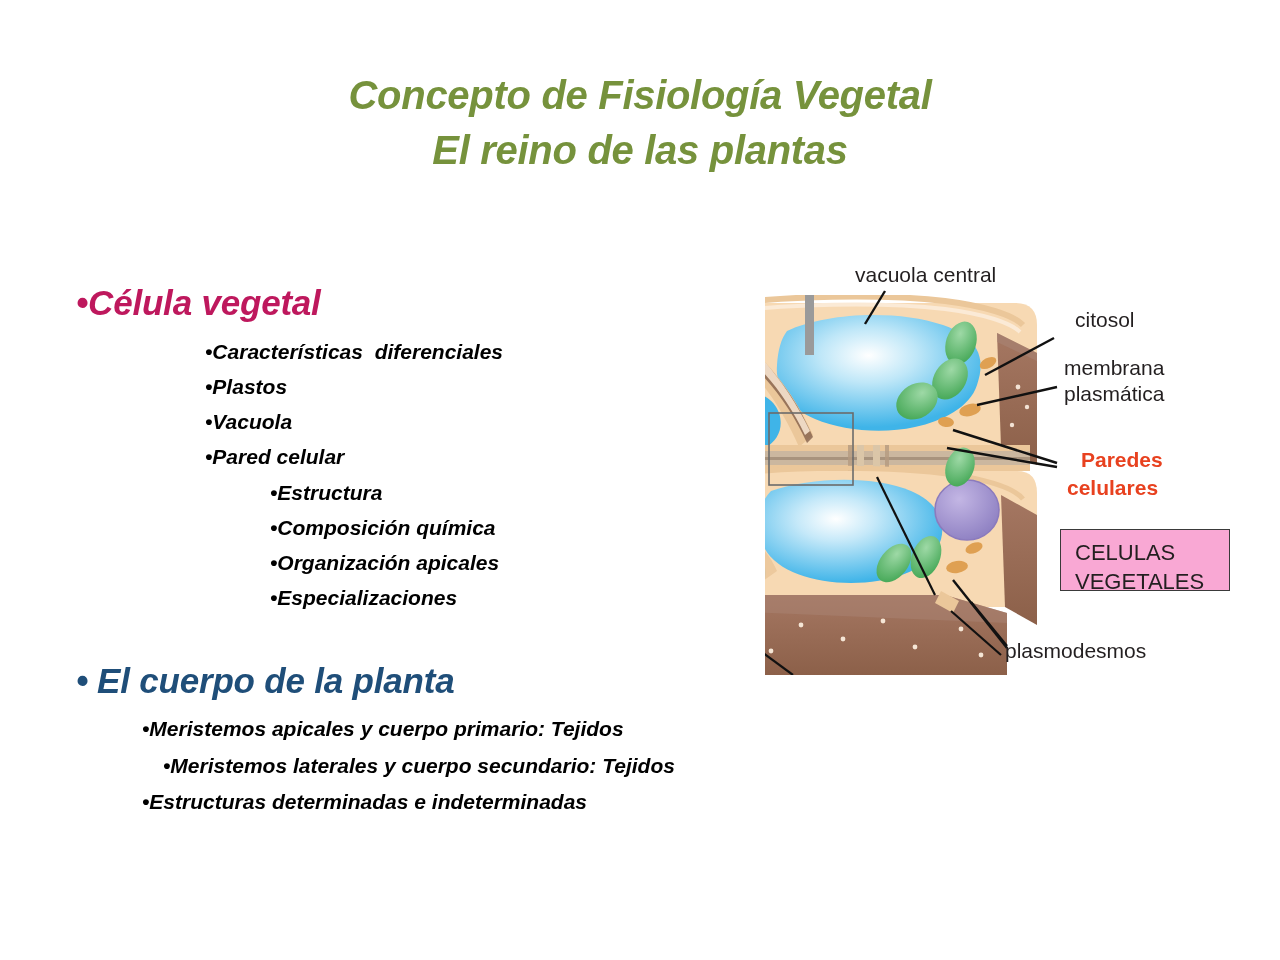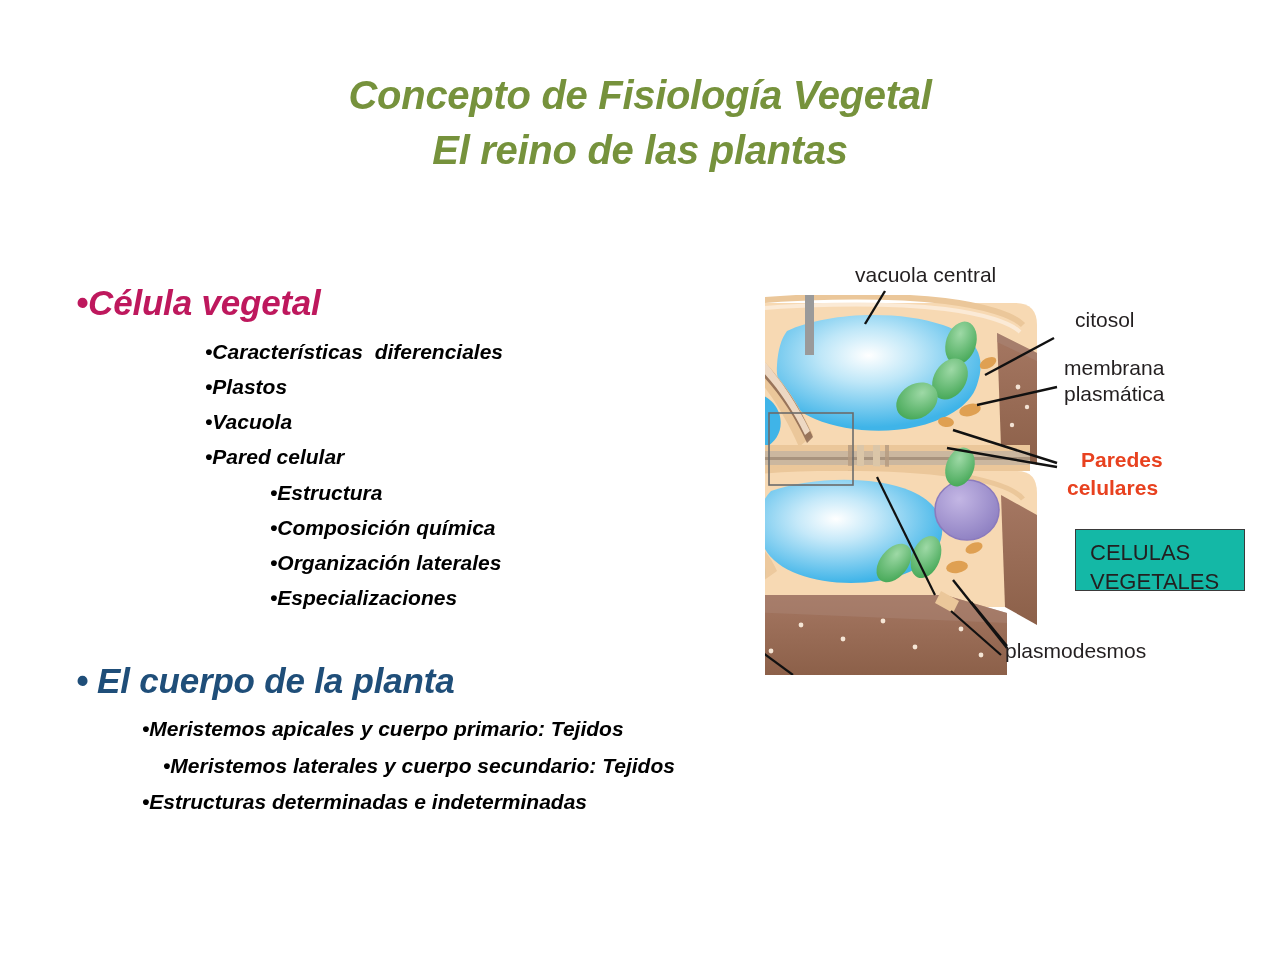--- a/index.html
+++ b/index.html
@@ -74,23 +74,22 @@
     font-family:"Liberation Sans", sans-serif;
     font-size:21px;
     color:#231f20;
     white-space:pre;
     line-height:1.22;
   }
   .fig-label.red{ color:#E8411F; font-weight:bold; }
   .fig-box{
     position:absolute;
     border:1.5px solid #3a3a3a;
-    background:#14b8a6;
+    background:#f9a8d4;
     box-sizing:border-box;
-    margin-left:15px;
   }
   .fig-box .fig-box-txt{
     font-size:22px; color:#231f20; line-height:1.25;
     padding:9px 0 0 14px; white-space:pre;
   }
   .cellimg{
     position:absolute; left:8px; top:45px; width:285px; height:380px;
     overflow:hidden;
   }
   svg{display:block;}
@@ -114,21 +113,21 @@
     <div class="bullet lvl2" style="left:205px; top:375px;"><span class="dot">•</span><span>Plastos</span></div>
 
     <div class="bullet lvl2" style="left:205px; top:410px;"><span class="dot">•</span><span>Vacuola</span></div>
 
     <div class="bullet lvl2" style="left:205px; top:445px;"><span class="dot">•</span><span>Pared celular</span></div>
 
     <div class="bullet lvl3" style="left:270px; top:481px;text-align:right;"><span class="dot">•</span><span>Estructura</span></div>
 
     <div class="bullet lvl3" style="left:270px; top:516px;"><span class="dot">•</span><span>Composición química</span></div>
 
-    <div class="bullet lvl3" style="left:270px; top:551px;"><span class="dot">•</span><span>Organización laterales</span></div>
+    <div class="bullet lvl3" style="left:270px; top:551px;"><span class="dot">•</span><span>Organización apicales</span></div>
 
     <div class="bullet lvl3" style="left:270px; top:586px;"><span class="dot">•</span><span>Especializaciones</span></div>
 
     <div class="bullet lvl1 blue" style="left:76px; top:662px;"><span class="dot">•</span><span style="display:inline-block;width:9px;"></span><span>El cuerpo de la planta</span></div>
 
     <div class="bullet lvl2" style="left:142px; top:717px;"><span class="dot">•</span><span>Meristemos apicales y cuerpo primario: Tejidos</span></div>
 
     <div class="bullet lvl2" style="left:142px; top:754px;margin-left:21px;"><span class="dot">•</span><span>Meristemos laterales y cuerpo secundario: Tejidos</span></div>
 
     <div class="bullet lvl2" style="left:142px; top:790px;"><span class="dot">•</span><span>Estructuras determinadas e indeterminadas</span></div>

